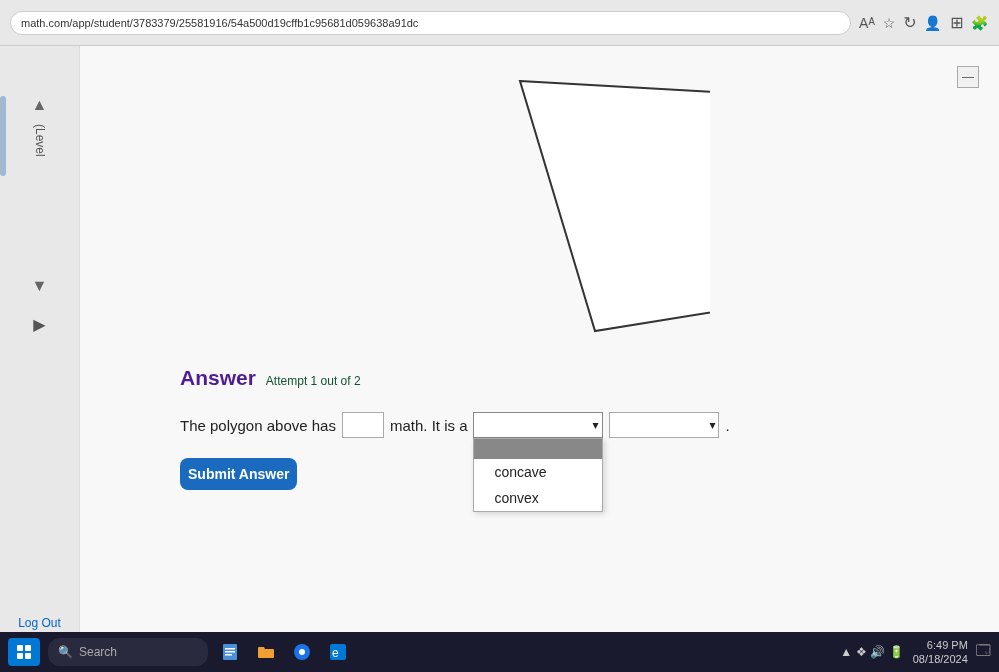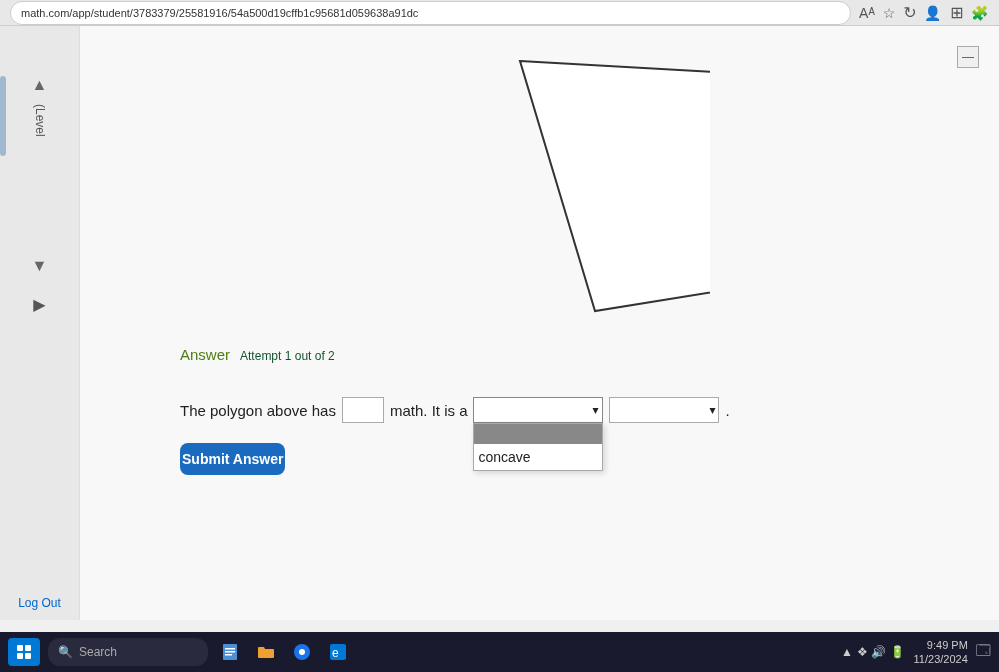--- a/index.html
+++ b/index.html
@@ -9,21 +9,21 @@
       background: #f0f0f0;
       font-family: Arial, sans-serif;
       font-size: 14px;
       overflow: hidden;
       position: relative;
     }
 
     
     .browser-bar {
       width: 100%;
-      height: 26px;
+      height: 46px;
       background: #e8e8e8;
       display: flex;
       align-items: center;
       padding: 0 10px;
       gap: 8px;
       border-bottom: 1px solid #ccc;
     }
     .url-bar {
       flex: 1;
       height: 24px;
@@ -122,36 +122,36 @@
       justify-content: center;
       margin-bottom: 20px;
     }
 
     
     .answer-section {
       width: 100%;
       padding-left: 60px;
     }
     .answer-label {
-      font-size: 15px;
-      font-weight: normal;
-      color: #4d7c0f;
+      font-size: 21px;
+      font-weight: bold;
+      color: #4c1d95;
       margin-bottom: 4px;
     }
     .attempt-text {
       font-size: 12px;
       color: #14532d;
       font-weight: normal;
       margin-left: 6px;
     }
     .question-row {
       display: flex;
       align-items: center;
       gap: 6px;
-      margin-top: 30px;
+      margin-top: 18px;
       font-size: 15px;
       color: #222;
       flex-wrap: wrap;
     }
     .sides-input {
       width: 42px;
       height: 26px;
       border: 1px solid #aaa;
       background: white;
       text-align: center;
@@ -202,21 +202,21 @@
       background: white;
       border: 1px solid #aaa;
       box-shadow: 2px 2px 6px rgba(0,0,0,0.15);
       z-index: 100;
     }
     .dropdown-menu-header {
       background: #888;
       height: 20px;
     }
     .dropdown-item {
-      padding: 5px 4px;
+      padding: 5px 20px;
       font-size: 14px;
       cursor: pointer;
       color: #222;
     }
 
     
     .second-dropdown {
       width: 110px;
       height: 26px;
       border: 1px solid #aaa;
@@ -226,21 +226,21 @@
       padding: 0 6px;
       cursor: pointer;
     }
 
     
     .submit-btn {
       margin-top: 20px;
       background: #1a6bbf;
       color: white;
       border: none;
-      padding: 8px 2px;
+      padding: 8px 8px;
       font-size: 14px;
       font-weight: bold;
       border-radius: 8px;
       cursor: pointer;
     }
 
     
     .minimize-icon {
       position: absolute;
       right: 20px;
@@ -394,20 +394,21 @@
         <span>math. It is a</span>
 
         <div class="dropdown-open-container">
           <div class="dropdown-open-trigger">
             <span></span>
             <span class="ddown-arrow">▾</span>
           </div>
           <div class="dropdown-menu">
             <div class="dropdown-menu-header"></div>
             <div class="dropdown-item">concave</div>
+            <div class="dropdown-item">convex</div>
           </div>
         </div>
 
         <div class="dropdown-container">
           <select class="second-dropdown">
             <option value=""></option>
           </select>
           <span class="dropdown-arrow">▾</span>
         </div>
 
@@ -465,18 +466,18 @@
   </div>
 
   <div class="taskbar-right">
     <div class="taskbar-system-icons">
       <span style="font-size:12px; color:#ccc;">▲</span>
       <span style="font-size:12px; color:#ccc;">❖</span>
       <span style="font-size:12px; color:#ccc;">🔊</span>
       <span style="font-size:12px; color:#ccc;">🔋</span>
     </div>
     <div class="taskbar-time">
-      <div>9:49 PM</div>
-      <div>11/23/2024</div>
+      <div>6:49 PM</div>
+      <div>08/18/2024</div>
     </div>
     <span style="font-size:14px; color:#ccc;">🗔</span>
   </div>
 </div>
 
 </body></html>

